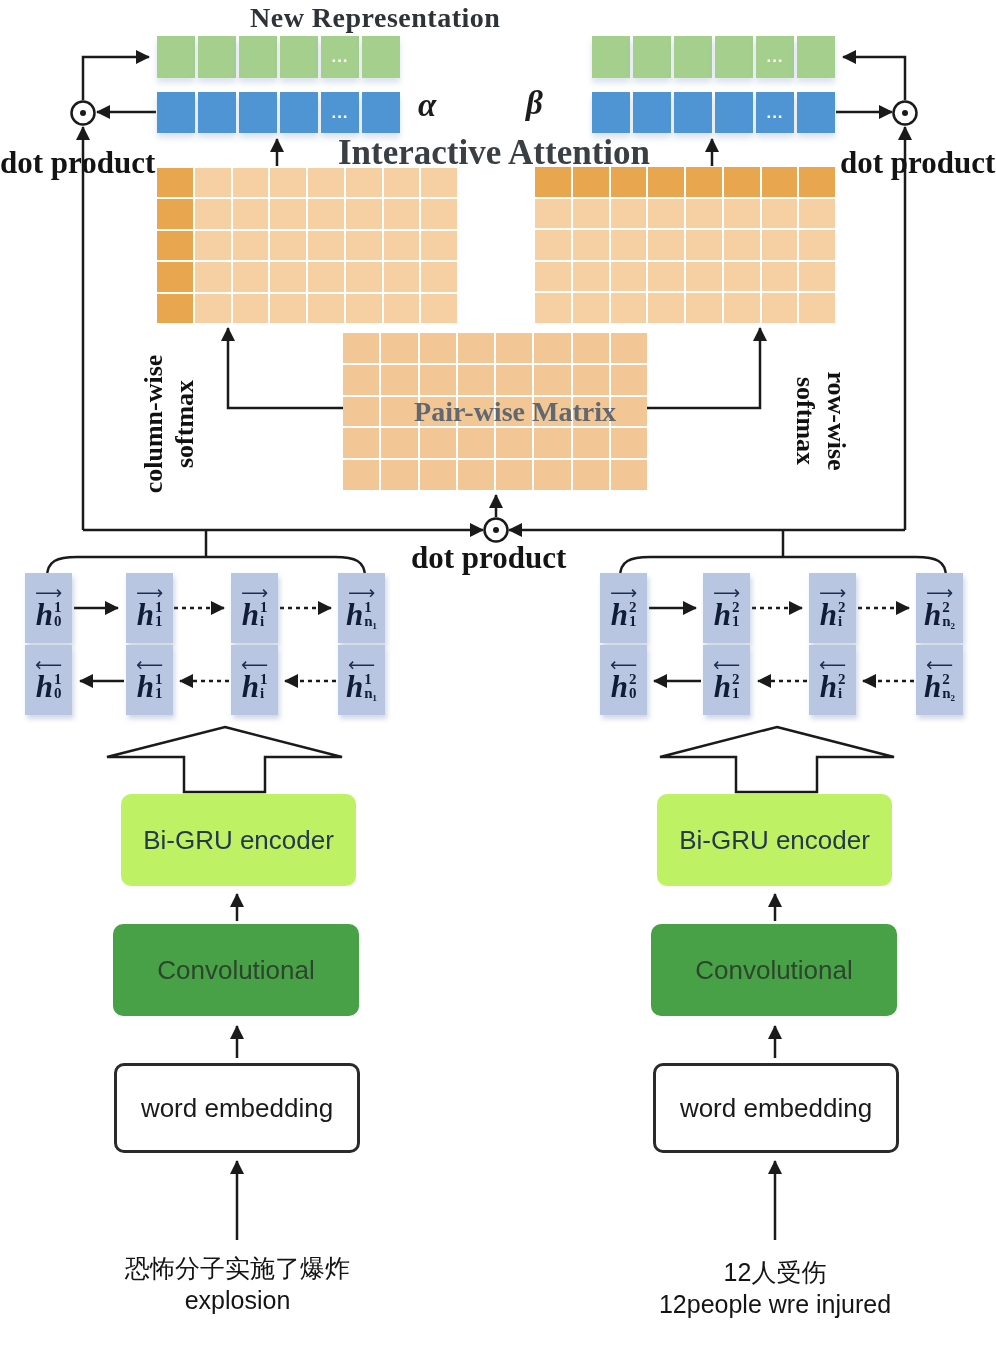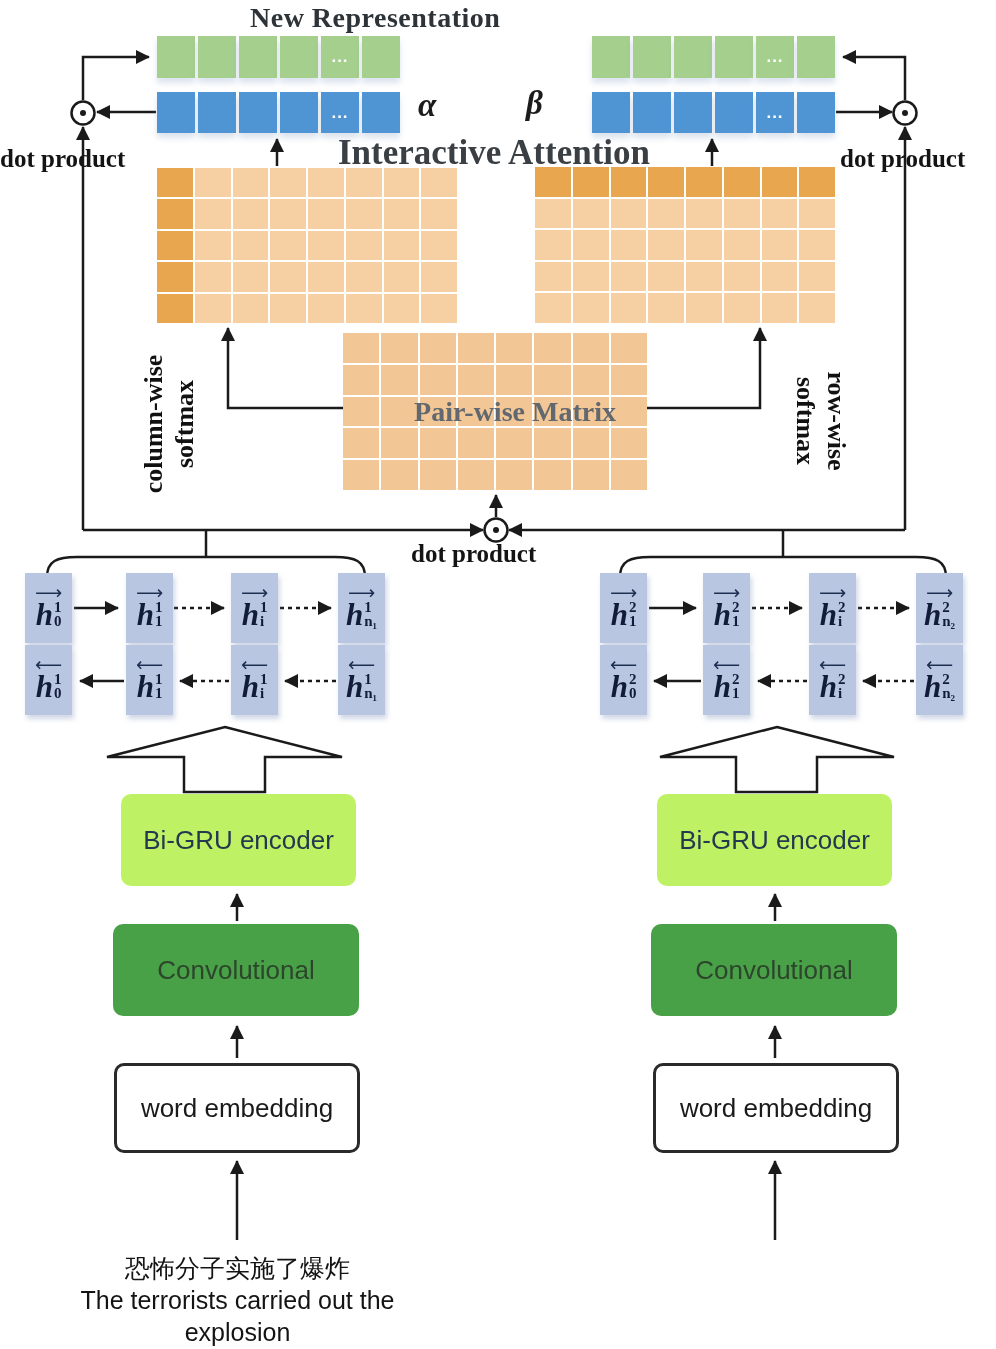--- a/index.html
+++ b/index.html
@@ -5,21 +5,21 @@
   html,body{margin:0;padding:0;background:#fff;}
   .stage{position:relative;width:996px;height:1349px;background:#ffffff;overflow:hidden;
          font-family:"Liberation Sans",sans-serif;}
   svg.overlay{position:absolute;left:0;top:0;width:996px;height:1349px;pointer-events:none;}
 
   .serifLbl{position:absolute;font-family:"Liberation Serif",serif;font-weight:700;
             color:#2e3338;text-align:left;}
   .title{font-size:28px;letter-spacing:.5px;}
   .attn{font-size:35px;color:#3a3f44;}
   .greek{font-size:33px;font-style:italic;color:#1c1c1c;}
-  .dotp{font-size:25px;font-weight:600;color:#141414;}
+  .dotp{font-size:31px;font-weight:600;color:#141414;}
 
   .bar{position:absolute;display:grid;gap:3px;width:243px;}
   .bar .cell{display:flex;align-items:center;justify-content:center;color:#fff;
              font-weight:700;font-size:17px;letter-spacing:1px;
              box-shadow:0 5px 6px rgba(130,155,195,.28);}
   .bar.green .cell{background:#a5cf8d;}
   .bar.blue .cell{background:#4f95d4;}
 
   .matrix{position:absolute;display:grid;gap:2px;}
   .matrix.side .cell{background:#f6cfa2;}
@@ -467,17 +467,20 @@
 
   <div class="box bigru" style="left:121px;top:794px;width:235px;height:92px;">Bi-GRU encoder</div>
   <div class="box bigru" style="left:657px;top:794px;width:235px;height:92px;">Bi-GRU encoder</div>
   <div class="box conv" style="left:113px;top:924px;width:246px;height:92px;">Convolutional</div>
   <div class="box conv" style="left:651px;top:924px;width:246px;height:92px;">Convolutional</div>
   <div class="box embed" style="left:114px;top:1063px;width:240px;height:84px;">word embedding</div>
   <div class="box embed" style="left:653px;top:1063px;width:240px;height:84px;">word embedding</div>
 
   <div class="caption" style="left:55px;top:1252px;width:365px;">
     <div>恐怖分子实施了爆炸</div>
-    <div>The terrorists carried out the</div>
     <div>explosion</div>
   </div>
+  <div class="caption" style="left:595px;top:1256px;width:360px;">
+    <div>12人受伤</div>
+    <div>12people wre injured</div>
+  </div>
 
 </div>
 
 </body></html>

